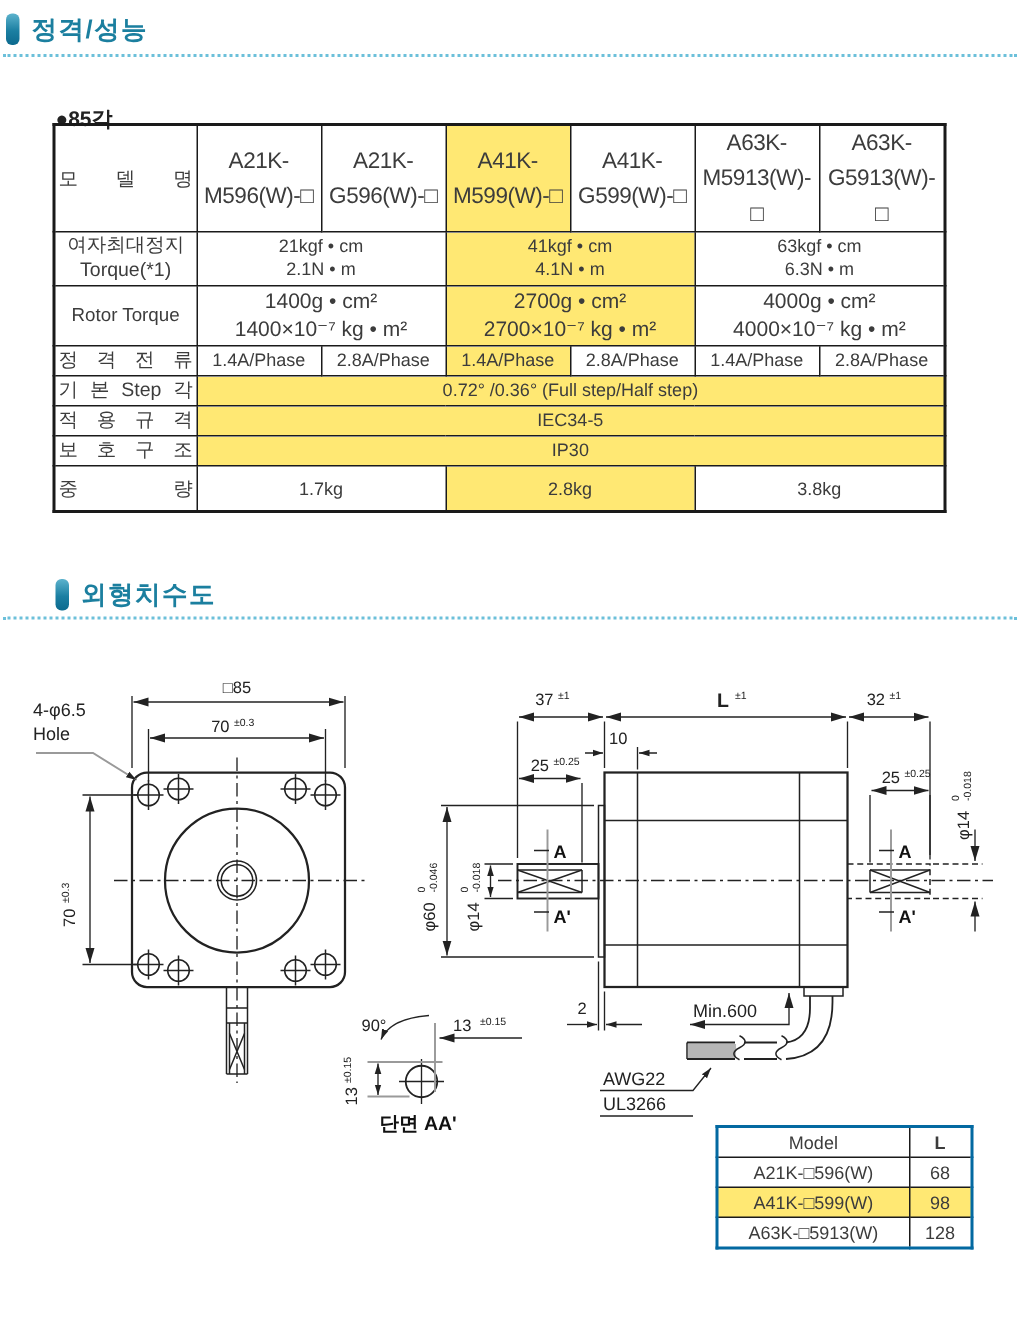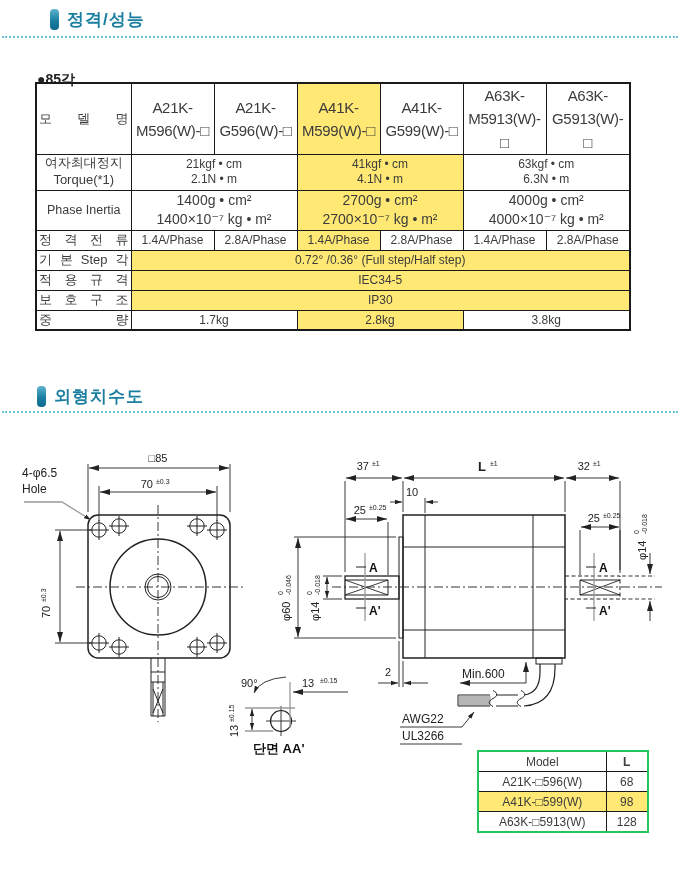--- a/index.html
+++ b/index.html
@@ -20,21 +20,21 @@
   .jl{text-align:justify;text-align-last:justify;margin-top:36px;}
   .ctr{text-align:center;}
   .pre{white-space:pre-line;}
   .hl{background:#ffe873;padding-left:32px;}
   .mcell{text-align:left;font-size:15px;line-height:1.55;padding-left:3px;letter-spacing:-0.3px;}
   .r-tq td{line-height:1.3;}
   .r-in td{line-height:1.4;font-size:14px;}
   .r-in td.lab{font-size:12.5px;}
   
   table.ltab{position:absolute;left:477px;top:750px;border-collapse:collapse;table-layout:fixed;
-             border:2px solid #22c55e;font-size:12px;color:#3c3c3c;}
+             border:2px solid #0369a1;font-size:12px;color:#3c3c3c;}
   table.ltab td{border:1px solid #1a1a1a;text-align:center;vertical-align:middle;height:19px;padding:0;}
   .lt-l{font-weight:bold;}
   
   #dwg{position:absolute;left:0;top:425px;}
   .ln{stroke:#222;stroke-width:1.5;fill:none;}
   .tn{stroke:#222;stroke-width:1;fill:none;}
   .dim{stroke:#222;stroke-width:0.9;fill:none;}
   .cl{stroke:#222;stroke-width:0.9;fill:none;stroke-dasharray:9 3 2 3;}
   .dash{stroke:#222;stroke-width:1;fill:none;stroke-dasharray:4 2.5;}
   .gray{stroke:#9a9a9a;stroke-width:1.3;fill:none;}
@@ -42,21 +42,21 @@
   text.d12{font:12px "Liberation Sans","DejaVu Sans",sans-serif;fill:#222;}
   text.t{font:7px "Liberation Sans","DejaVu Sans",sans-serif;fill:#222;}
   text.bb{font:bold 12px "Liberation Sans","DejaVu Sans",sans-serif;fill:#111;}
   text.cap{font:bold 13px "Liberation Sans","DejaVu Sans",sans-serif;fill:#111;}
 </style>
 </head>
 <body>
 
 <div id="page">
 
-  <div class="sec-h" style="top:8px;margin-left:46px;">
+  <div class="sec-h" style="top:8px;">
     <span class="bar"></span>
     <span class="sec-title">정격/성능</span>
   </div>
   <div class="rule" style="top:36px;"></div>
 
   <div class="size-label">●85각</div>
 
   <table class="spec">
     <colgroup>
       <col style="width:95px">
@@ -87,21 +87,21 @@
       <td class="lab ctr pre">여자최대정지
 Torque(*1)</td>
       <td class="pre" colspan="2">21kgf • cm
 2.1N • m</td>
       <td class="pre hl" colspan="2">41kgf • cm
 4.1N • m</td>
       <td class="pre" colspan="2">63kgf • cm
 6.3N • m</td>
     </tr>
     <tr style="height:40px" class="r-in">
-      <td class="lab ctr">Phase Inertia</td>
+      <td class="lab ctr">Rotor Torque</td>
       <td class="pre" colspan="2">1400g • cm²
 1400×10⁻⁷ kg • m²</td>
       <td class="pre hl" colspan="2">2700g • cm²
 2700×10⁻⁷ kg • m²</td>
       <td class="pre" colspan="2">4000g • cm²
 4000×10⁻⁷ kg • m²</td>
     </tr>
     <tr style="height:20px">
       <td class="lab jl">정 격 전 류</td>
       <td>1.4A/Phase</td>
@@ -116,21 +116,21 @@
       <td class="hl" colspan="6">0.72° /0.36° (Full step/Half step)</td>
     </tr>
     <tr style="height:20px">
       <td class="lab jl">적 용 규 격</td>
       <td class="hl" colspan="6">IEC34-5</td>
     </tr>
     <tr style="height:20px">
       <td class="lab jl">보 호 구 조</td>
       <td class="hl" colspan="6">IP30</td>
     </tr>
-    <tr style="height:19px">
+    <tr style="height:31px">
       <td class="lab jl">중 량</td>
       <td colspan="2">1.7kg</td>
       <td class="hl" colspan="2">2.8kg</td>
       <td colspan="2">3.8kg</td>
     </tr>
   </tbody>
     </table>
 
   <div class="sec-h" style="top:385px;padding-left:33px;">
     <span class="bar"></span>

